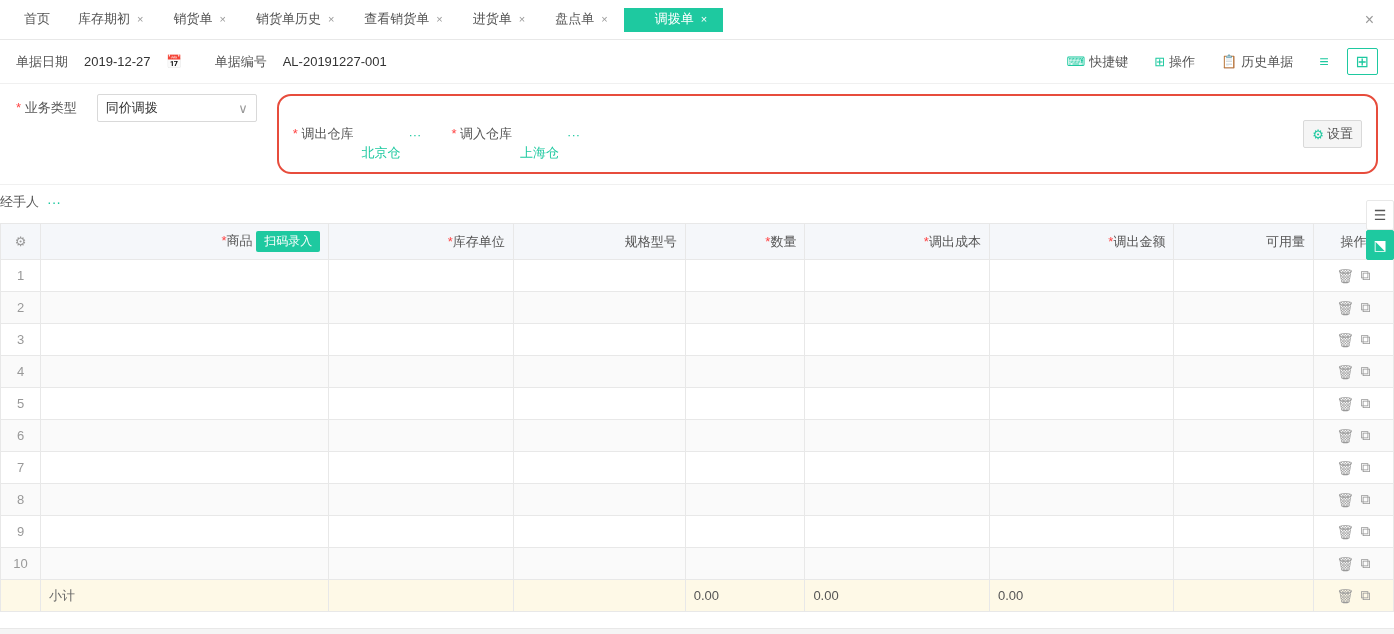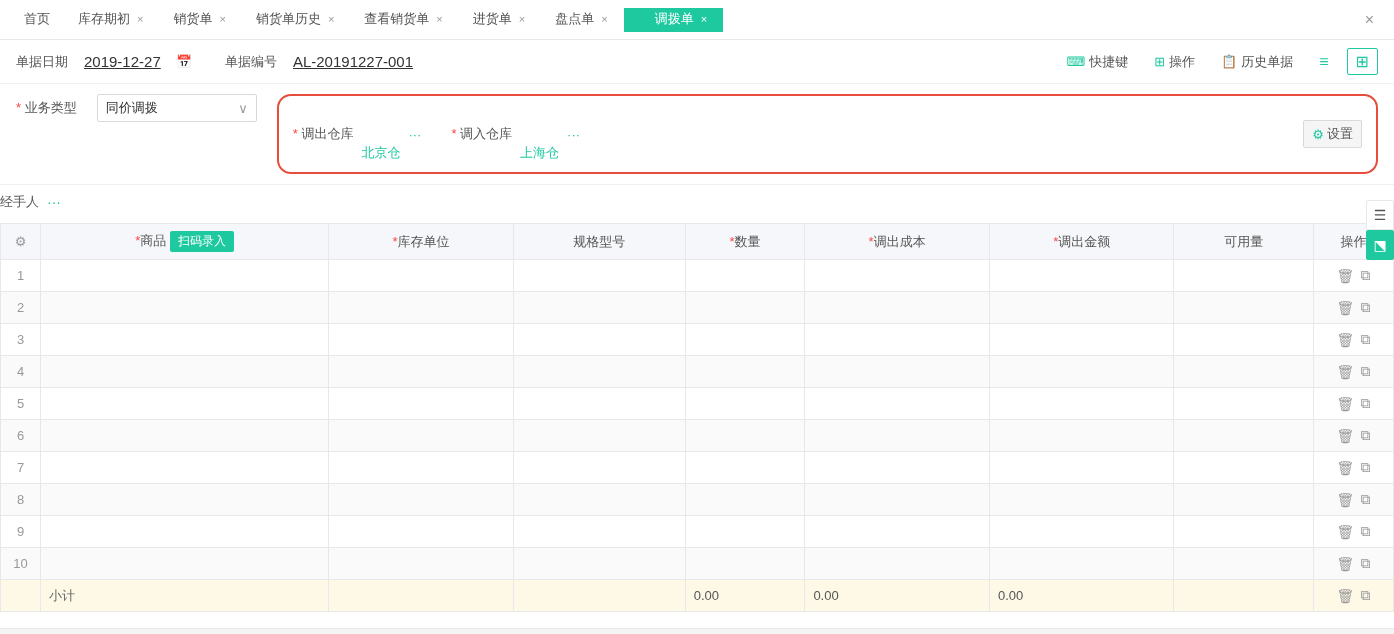--- a/index.html
+++ b/index.html
@@ -46,21 +46,21 @@
     }
 
     
     .toolbar-row {
       display: flex; align-items: center;
       padding: 8px 16px;
       border-bottom: 1px solid #f0f0f0;
       gap: 16px;
     }
     .toolbar-label { color: #555; font-size: 13px; }
-    .toolbar-value { color: #333; font-size: 15px; text-decoration: underline; }
+    .toolbar-value { color: #333; font-size: 13px; }
     .toolbar-icon { color: #1ec9a0; cursor: pointer; }
     .toolbar-right {
       margin-left: auto;
       display: flex; align-items: center; gap: 10px;
     }
     .toolbar-btn {
       display: flex; align-items: center; gap: 4px;
       color: #555; cursor: pointer; font-size: 13px;
       padding: 4px 8px;
     }
@@ -125,21 +125,21 @@
       width: 100%;
       border-collapse: collapse;
       font-size: 13px;
     }
     thead tr {
       background: #f5f7fa;
     }
     th {
       border: 1px solid #e8e8e8;
       padding: 7px 8px;
-      text-align: center;
+      text-align: right;
       color: #555;
       font-weight: normal;
       white-space: nowrap;
     }
     td {
       border: 1px solid #e8e8e8;
       padding: 5px 8px;
       height: 32px;
     }
     tr:nth-child(even) td { background: #fafafa; }

